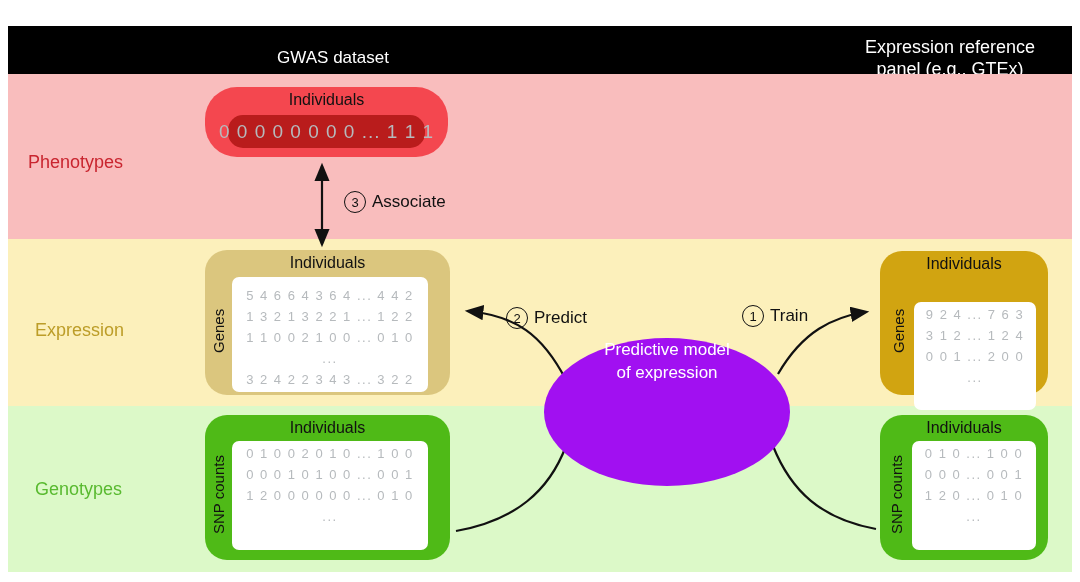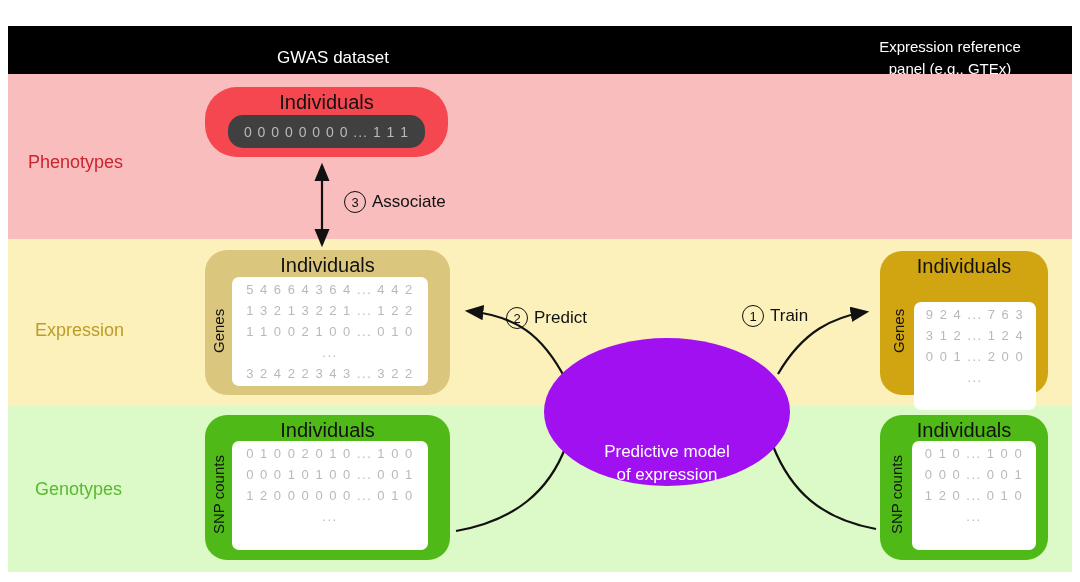--- a/index.html
+++ b/index.html
@@ -1,69 +1,69 @@
 <!DOCTYPE html>
 <html><head>
 <meta charset="utf-8">
 <style>
   html,body{margin:0;padding:0;background:#ffffff;font-family:"Liberation Sans",sans-serif;}
   #figure{position:relative;width:1080px;height:582px;background:#ffffff;overflow:hidden;}
 
   
   .header{position:absolute;left:8px;top:26px;width:1064px;height:64px;background:#000000;text-decoration:underline;}
   .hdr-left{position:absolute;left:160px;top:0;width:330px;height:64px;display:flex;align-items:center;justify-content:center;color:#ffffff;font-size:17px;}
-  .hdr-right{position:absolute;left:822px;top:0;width:240px;height:64px;display:flex;flex-direction:column;align-items:center;justify-content:center;color:#ffffff;font-size:15px;line-height:22px;text-align:center;}
+  .hdr-right{position:absolute;left:822px;top:0;width:240px;height:64px;display:flex;flex-direction:column;align-items:center;justify-content:center;color:#ffffff;font-size:18px;line-height:22px;text-align:center;}
 
   
   .band{position:absolute;left:8px;width:1064px;}
   .band-pheno{top:74px;height:165px;background:#f9bdbd;}
   .band-expr{top:239px;height:167px;background:#fcf0bb;}
   .band-geno{top:406px;height:166px;background:#dcf9c8;}
   .band-label{position:absolute;font-size:18px;}
   .lbl-pheno{left:28px;top:152px;color:#c9252f;}
   .lbl-expr{left:35px;top:320px;color:#bc9d28;}
   .lbl-geno{left:35px;top:479px;color:#59ba30;}
 
   
   .box{position:absolute;border-radius:22px;}
-  .box-title{position:absolute;left:0;right:0;top:4px;text-align:center;font-size:20px;color:#111111;}
+  .box-title{position:absolute;left:0;right:0;top:4px;text-align:center;font-size:16px;color:#111111;}
   .white{position:absolute;background:#ffffff;border-radius:7px;overflow:hidden;}
   .mrow{text-align:center;font-size:13px;line-height:21px;letter-spacing:1.5px;color:#b6babd;white-space:nowrap;}
   .vlabel{position:absolute;display:flex;align-items:center;justify-content:center;
           writing-mode:vertical-rl;transform:rotate(180deg);font-size:15px;color:#111111;}
 
   
   .pheno-box{position:absolute;left:205px;top:87px;width:243px;height:70px;border-radius:32px;background:#f4474f;}
-  .pheno-pill{position:absolute;left:23px;top:28px;width:197px;height:33px;border-radius:15px;background:#404040;
-              display:flex;align-items:center;justify-content:center;font-size:14px;letter-spacing:1px;color:#b6babd;white-space:nowrap;}
+  .pheno-pill{position:absolute;left:23px;top:28px;width:197px;height:33px;border-radius:15px;background:#b91c1c;
+              display:flex;align-items:center;justify-content:center;font-size:19px;letter-spacing:1px;color:#b6babd;white-space:nowrap;}
 
   
   .expr-l{left:205px;top:250px;width:245px;height:145px;background:#dbc67e;}
-  .expr-l .white{left:27px;top:27px;width:196px;height:107px;padding-top:2px;}
+  .expr-l .white{left:27px;top:27px;width:196px;height:107px;padding-top:8px;}
   .expr-l .vlabel{left:0;top:27px;width:27px;height:107px;}
 
   
   .expr-r{left:880px;top:251px;width:168px;height:144px;background:#d1a411;}
   .expr-r .white{left:34px;top:27px;width:122px;height:106px;padding-top:2px;margin-top:24px;}
   .expr-r .vlabel{left:2px;top:27px;width:32px;height:106px;}
 
   
   .geno-l{left:205px;top:415px;width:245px;height:145px;background:#4fba17;}
   .geno-l .white{left:27px;top:26px;width:196px;height:107px;padding-top:2px;}
   .geno-l .vlabel{left:0;top:26px;width:27px;height:107px;}
   .geno-r{left:880px;top:415px;width:168px;height:145px;background:#4fba17;}
   .geno-r .white{left:32px;top:26px;width:124px;height:107px;padding-top:2px;}
   .geno-r .vlabel{left:0;top:26px;width:32px;height:107px;}
 
   
   #arrows{position:absolute;left:0;top:0;width:1080px;height:582px;pointer-events:none;}
 
   
   .model{position:absolute;left:544px;top:338px;width:246px;height:148px;border-radius:50%;background:#a110f1;
-         display:flex;flex-direction:column;align-items:center;justify-content:flex-end;color:#ffffff;font-size:17px;line-height:23px;text-align:center;}
+         display:flex;flex-direction:column;align-items:center;justify-content:flex-start;color:#ffffff;font-size:17px;line-height:23px;text-align:center;}
 
   
   .step{position:absolute;display:flex;align-items:center;font-size:17px;color:#111111;}
   .circ{display:inline-flex;align-items:center;justify-content:center;width:20px;height:20px;border:1.6px solid #111111;border-radius:50%;font-size:13px;margin-right:6px;flex:0 0 auto;}
   .step-assoc{left:344px;top:191px;}
   .step-pred{left:506px;top:307px;}
   .step-train{left:742px;top:305px;}
 </style>
 </head>
 <body>

